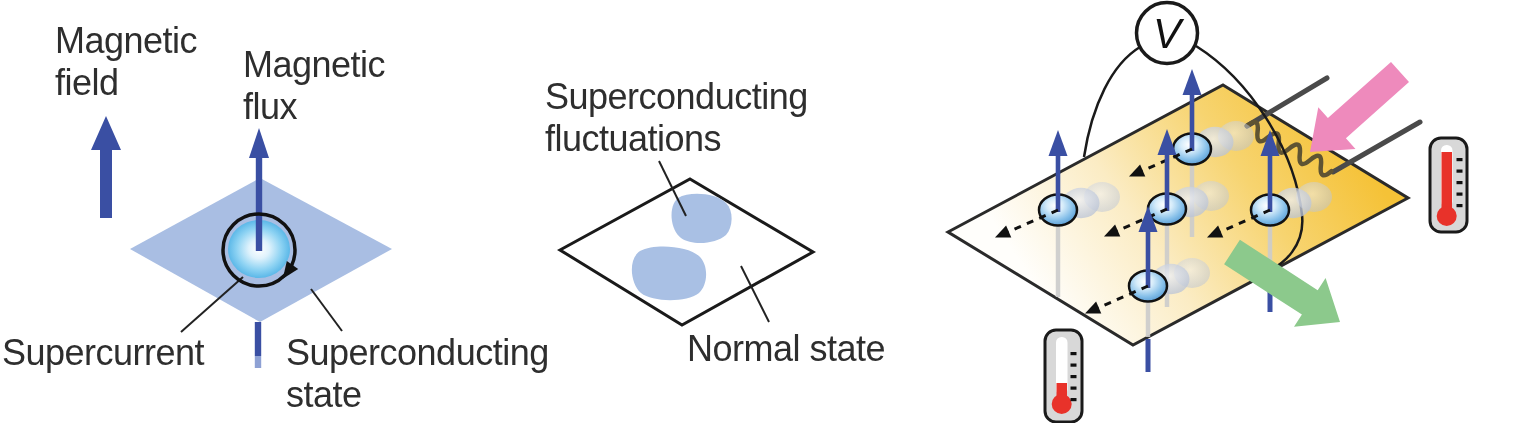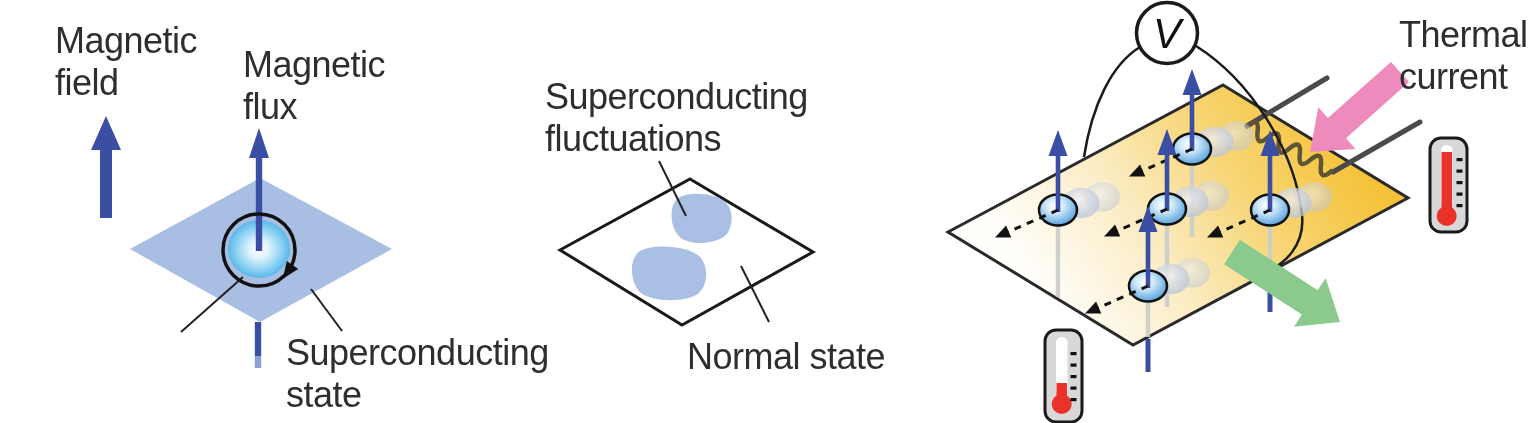--- a/index.html
+++ b/index.html
@@ -157,26 +157,25 @@
     </g>
   </g>
 </svg>
 
 <div class="label" style="left:55px;top:20px">Magnetic
 field</div>
 
 <div class="label" style="left:243px;top:44px">Magnetic
 flux</div>
 
+<div class="label" style="left:2px;top:332px">Supercurrent</div>
 
 <div class="label" style="left:286px;top:332px">Superconducting
 state</div>
 
 <div class="label" style="left:545px;top:76px">Superconducting
 fluctuations</div>
 
-<div class="label" style="left:687px;top:336px">Normal state</div>
+<div class="label" style="left:687px;top:328px">Normal state</div>
 
-<div class="label" style="left:1399px;top:14px">Thermal
-current</div>
 
 
 </div>
 
 </body></html>

